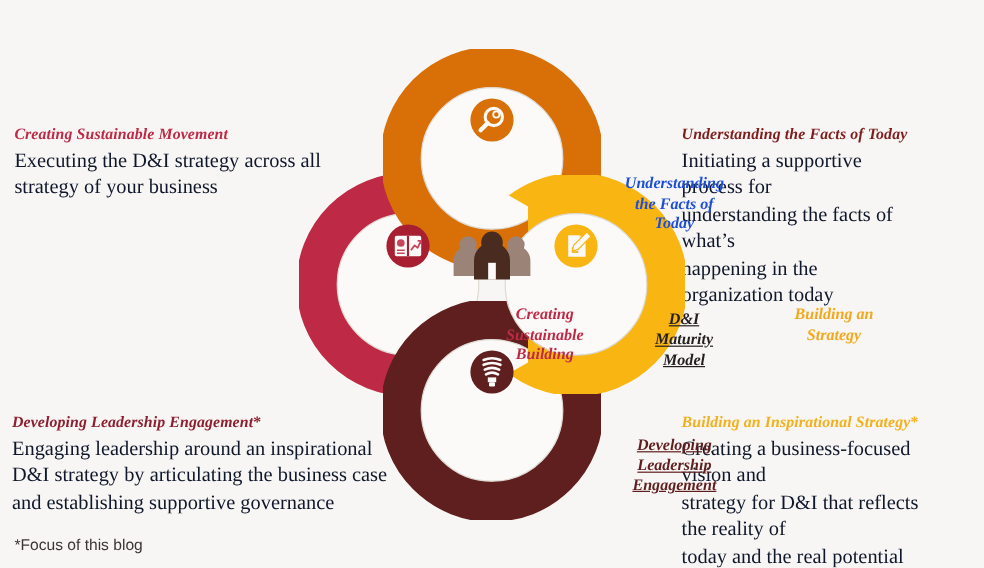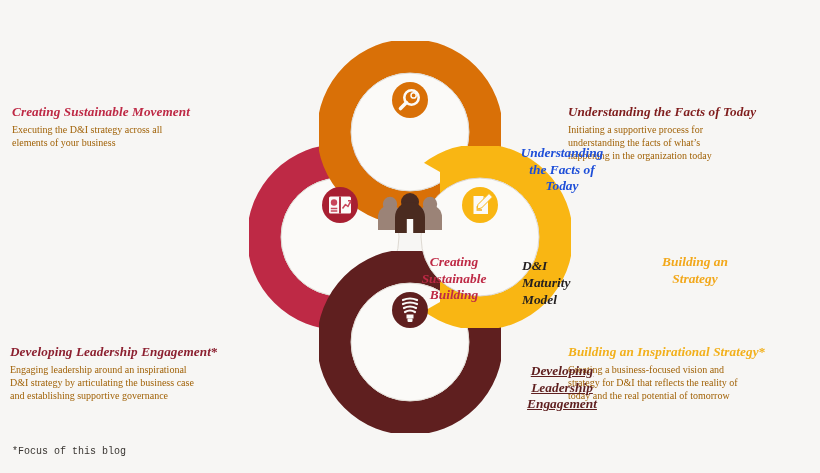--- a/index.html
+++ b/index.html
@@ -19,36 +19,36 @@
     font-family:"Liberation Serif", serif;
     font-weight:bold;font-style:italic;
     font-size:13.2px;
     letter-spacing:.1px;
     margin:0 0 3px 0;
     white-space:nowrap;
   }
   .txt-head .star{font-style:normal;font-weight:bold;}
   .txt-body{
     font-family:"Liberation Serif", serif;
-    font-size:10px;
-    color:#a16207;
+    font-size:17px;
+    color:#0f172a;
     line-height:1.32;
     margin:0;
   }
   .txt-body span{display:block;}
 
   #tl{left:12px; top:104px;}
   #tr{left:568px;top:104px;}
   #bl{left:10px; top:344px;}
   #br{left:568px;top:344px;}
 
   #footnote{
     position:absolute;left:12px;top:446px;
-    font-family:Liberation Mono, monospace;
-    font-size:10px;color:#3a3632;
+    font-family:Liberation Sans, sans-serif;
+    font-size:13px;color:#3a3632;
   }
 
   
   #diagram{position:absolute;left:170px;top:22px;width:480px;height:430px;}
   #diagram svg{display:block;}
 
   .ring-label{
     position:absolute;
     text-align:center;
     font-family:"Liberation Serif", serif;
@@ -59,37 +59,39 @@
   }
   .ring-label span{display:block;}
 
   #lab-top   {left:322px;top:123px;width:140px;color:#1d4ed8;}
   #lab-right {left:460px;top:232px;width:130px;color:#f2a81b;}
   #lab-bottom{left:322px;top:341px;width:140px;color:#5f1f1f;text-decoration:underline;}
   #lab-left  {left:218px;top:232px;width:132px;color:#be2945;}
 
   #lab-center{
     position:absolute;left:352px;top:235px;width:96px;
+    text-align:center;
     font-family:"Liberation Serif", serif;
     font-weight:bold;font-style:italic;
     font-size:13.4px;line-height:1.28;color:#231f20;
     pointer-events:none;
+    text-decoration:underline;
   }
   #lab-center span{display:block;}
 </style>
 </head>
 <body style="background: rgb(247, 246, 244);">
 
 <div id="stage">
 
   <div class="txt-block" id="tl">
     <p class="txt-head" style="color: rgb(190, 41, 69);">Creating Sustainable Movement</p>
     <p class="txt-body">
       <span>Executing the D&amp;I strategy across all</span>
-      <span>elements of your business</span>
+      <span>strategy of your business</span>
     </p>
   </div>
 
   <div class="txt-block" id="tr">
     <p class="txt-head" style="color: #7f1d1d;">Understanding the Facts of Today</p>
     <p class="txt-body">
       <span>Initiating a supportive process for</span>
       <span>understanding the facts of what’s</span>
       <span>happening in the organization today</span>
     </p>

